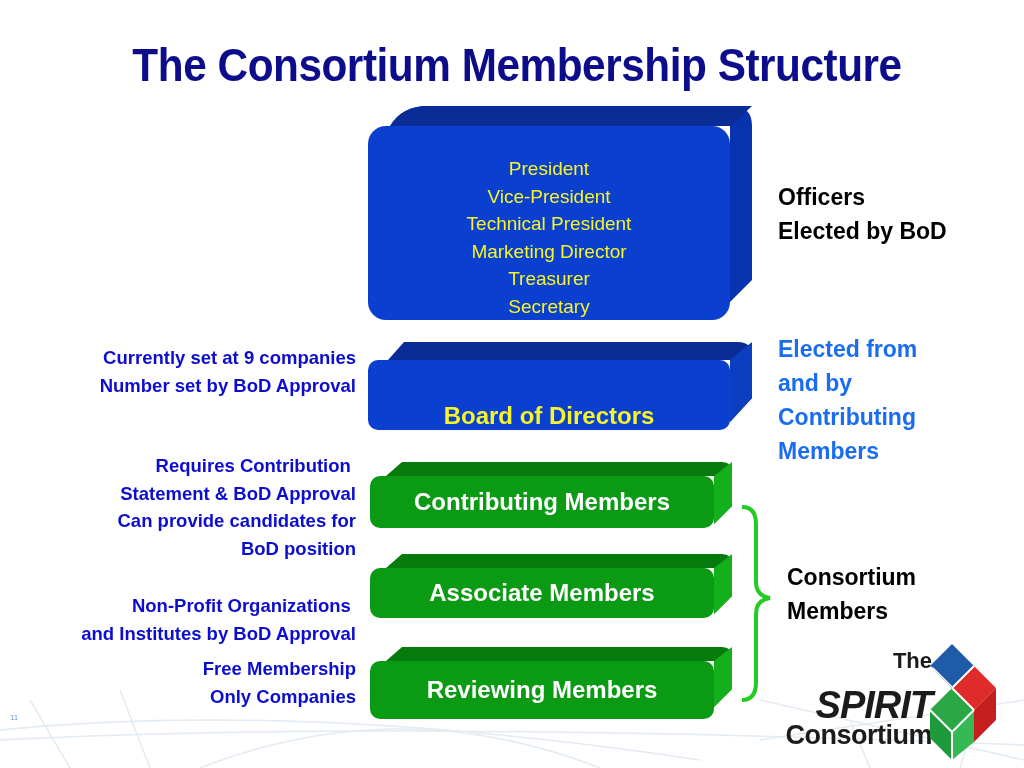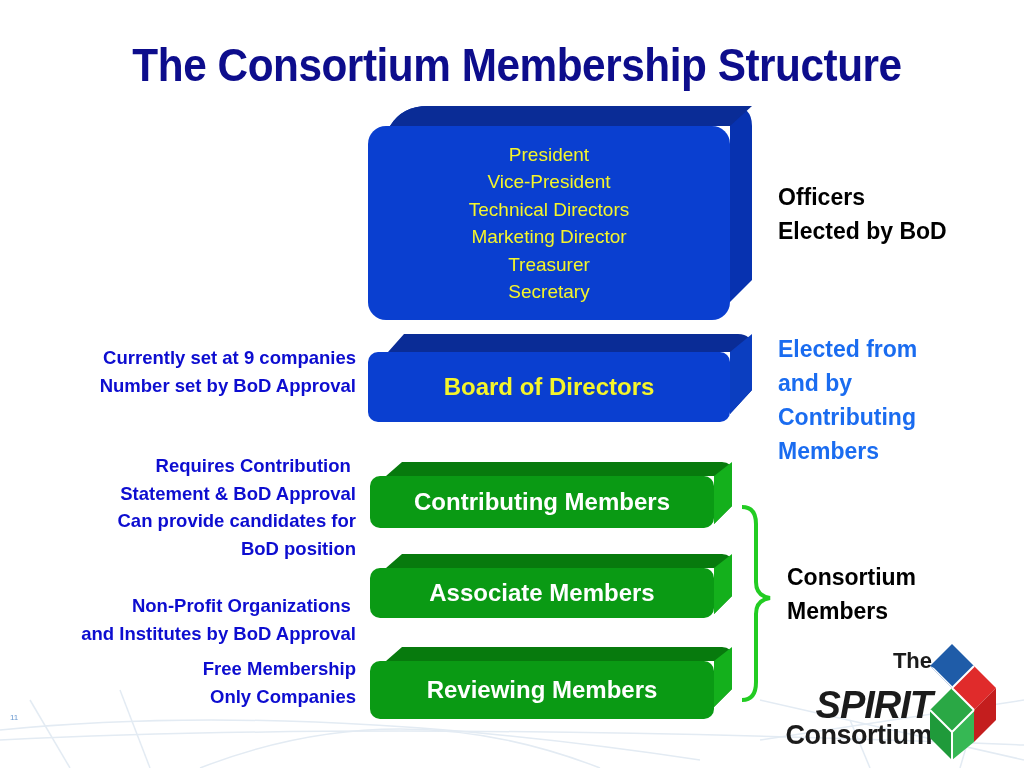--- a/index.html
+++ b/index.html
@@ -13,21 +13,21 @@
     position:absolute; left:0; top:38px; width:1034px; text-align:center;
     font-size:46px; font-weight:bold; color:#0d0d8c; letter-spacing:-0.5px;
     transform:scaleX(0.92); transform-origin:center;
   }
   
   .box { position:absolute; }
   .box .face {
     position:absolute; border-radius:18px;
     display:flex; align-items:center; justify-content:center; text-align:center;
   }
-  .blue .face { background:#0a3fd0; }
+  .blue .face { background:#0a3fd0;align-items:flex-end; }
   .green .face { background:#0a9a14; border-radius:10px; }
 
   .officers-list { color:#f5f52a; font-size:19px; line-height:27.5px; }
   .bod-label { color:#f5f52a; font-size:24px; font-weight:bold; }
   .member-label { color:#ffffff; font-size:24px; font-weight:bold; }
 
   .note {
     position:absolute; text-align:right; color:#0d0dd0; font-weight:bold;
     font-size:18.5px; line-height:27.5px; white-space:pre;
   }
@@ -66,29 +66,29 @@
 
 <div class="box blue" style="left:368px; top:104px; width:384px; height:216px;">
   <svg style="position:absolute;left:0;top:0" width="384" height="216">
     <path d="M22 22 Q 34 2 60 2 L 364 2 Q 384 2 384 22 L 384 176 L 362 198 L 362 22 Z" fill="#0732b0"></path>
     <path d="M22 22 L 362 22 L 384 2 L 60 2 Q 34 2 22 22 Z" fill="#0a2c96"></path>
   </svg>
   <div class="face" style="left:0; top:22px; width:362px; height:194px;">
     <div class="officers-list">
       <div>President</div>
       <div>Vice-President</div>
-      <div>Technical Directors</div>
+      <div>Technical President</div>
       <div>Marketing Director</div>
       <div>Treasurer</div>
       <div>Secretary</div>
     </div>
   </div>
 </div>
 
-<div class="box blue" style="left:368px; top:332px; width:413px; height:90px;">
+<div class="box blue" style="left:368px; top:340px; width:413px; height:90px;">
   <svg style="position:absolute;left:0;top:0" width="384" height="90">
     <path d="M20 20 L 36 2 L 370 2 Q 384 2 384 16 L 384 58 L 362 82 L 362 20 Z" fill="#0a2c96"></path>
     <path d="M362 20 L 384 2 L 384 58 L 362 82 Z" fill="#0b3ec0"></path>
   </svg>
   <div class="face" style="left:0; top:20px; width:362px; height:70px; border-radius:10px;">
     <span class="bod-label">Board of Directors</span>
   </div>
 </div>
 
 <div class="box green" style="left:370px; top:460px; width:417px; height:68px;">

